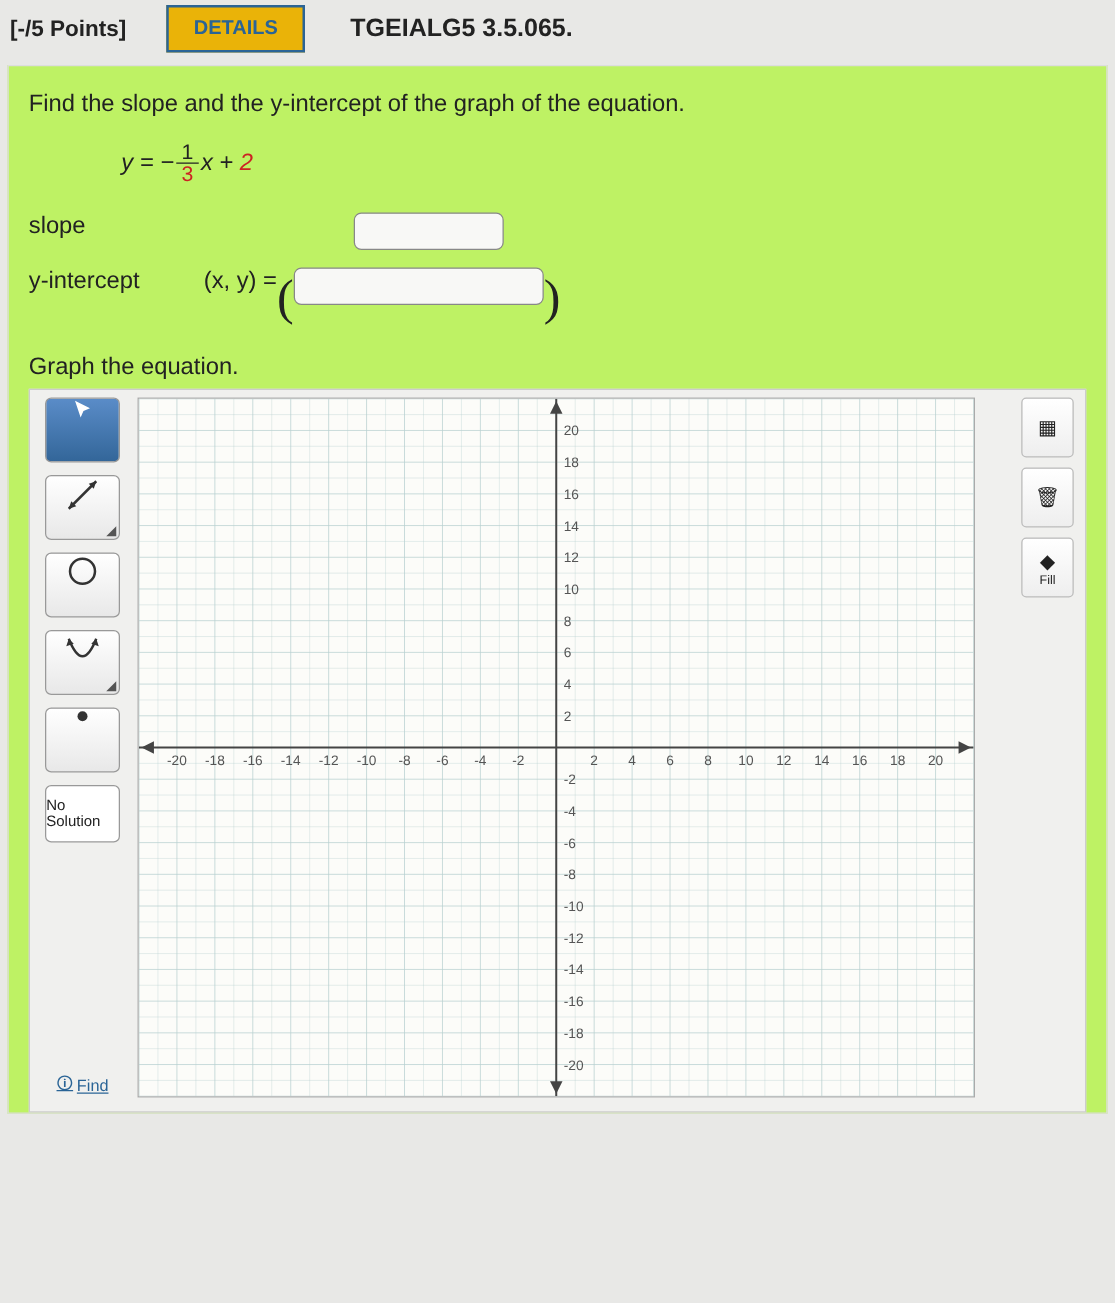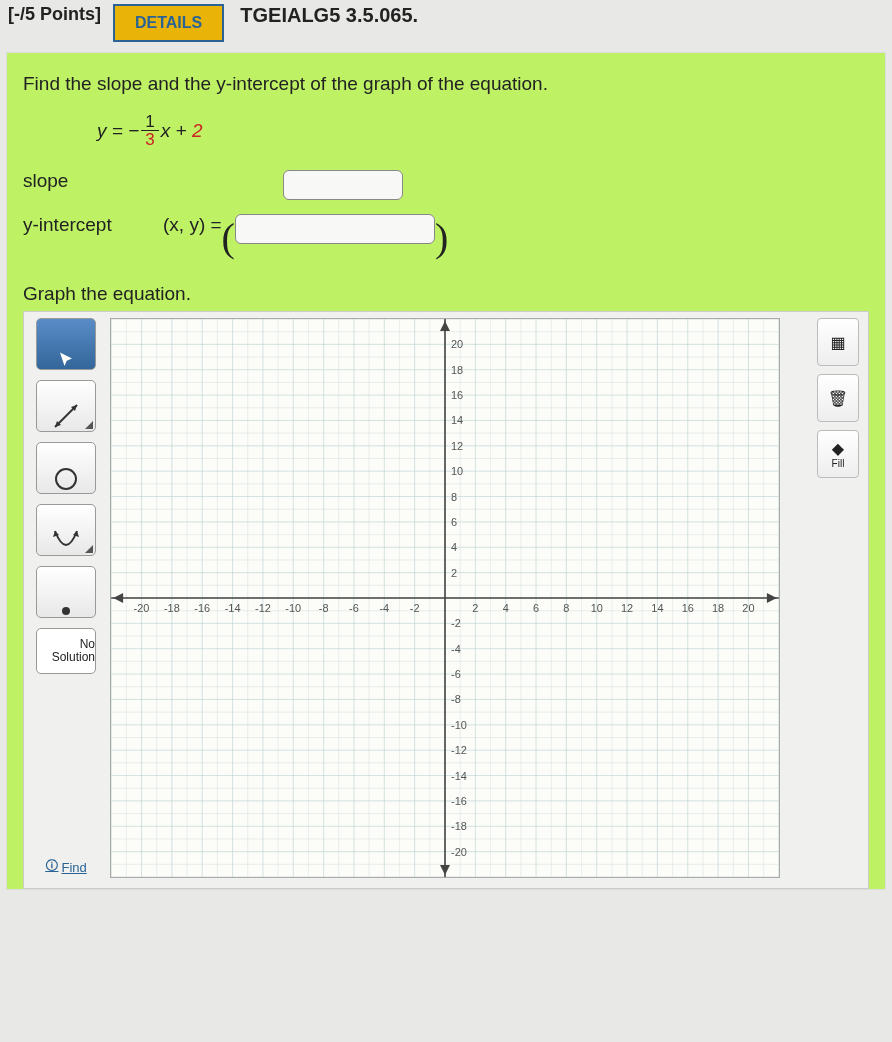--- a/index.html
+++ b/index.html
@@ -4,21 +4,22 @@
 <style>
 * { box-sizing: border-box; margin: 0; padding: 0; }
 body {
   font-family: Arial, Helvetica, sans-serif;
   background: #e8e8e6;
   width: 892px;
   color: #222;
 }
 .header {
   display: flex;
-  gap: 4px;
+  align-items: center;
+  gap: 24px;
   padding: 4px 8px;
 }
 .points {
   font-weight: bold;
   font-size: 18px;
   padding-right: 8px;
 }
 .btn {
   background: #eab308;
   border: 2px solid #2a6496;
@@ -91,21 +92,21 @@
   align-items: center;
   width: 72px;
 }
 .tool {
   width: 60px;
   height: 52px;
   border: 1px solid #999;
   background: linear-gradient(#fff,#e8e8e8);
   border-radius: 5px;
   display: flex;
-  align-items: flex-end;
+  align-items: flex-start;
   justify-content: center;
   font-size: 22px;
   cursor: pointer;
   position: relative;
 }
 .tool.active { background: linear-gradient(#5a8cc8,#336699); color: #fff; }
 .tool .corner { position: absolute; bottom: 2px; right: 2px; width: 0; height: 0; border-left: 8px solid transparent; border-bottom: 8px solid #555; }
 .tool.nosol { font-size: 12px; height: 46px; flex-direction: column; line-height: 1.1; background:#fff; }
 .help { font-size: 13px; color: #2a6496; text-decoration: underline; margin-top: auto; padding: 8px 0 4px 0; display: flex; align-items: center; gap: 3px;}
 .graph-area { flex: 1; position: relative; }

